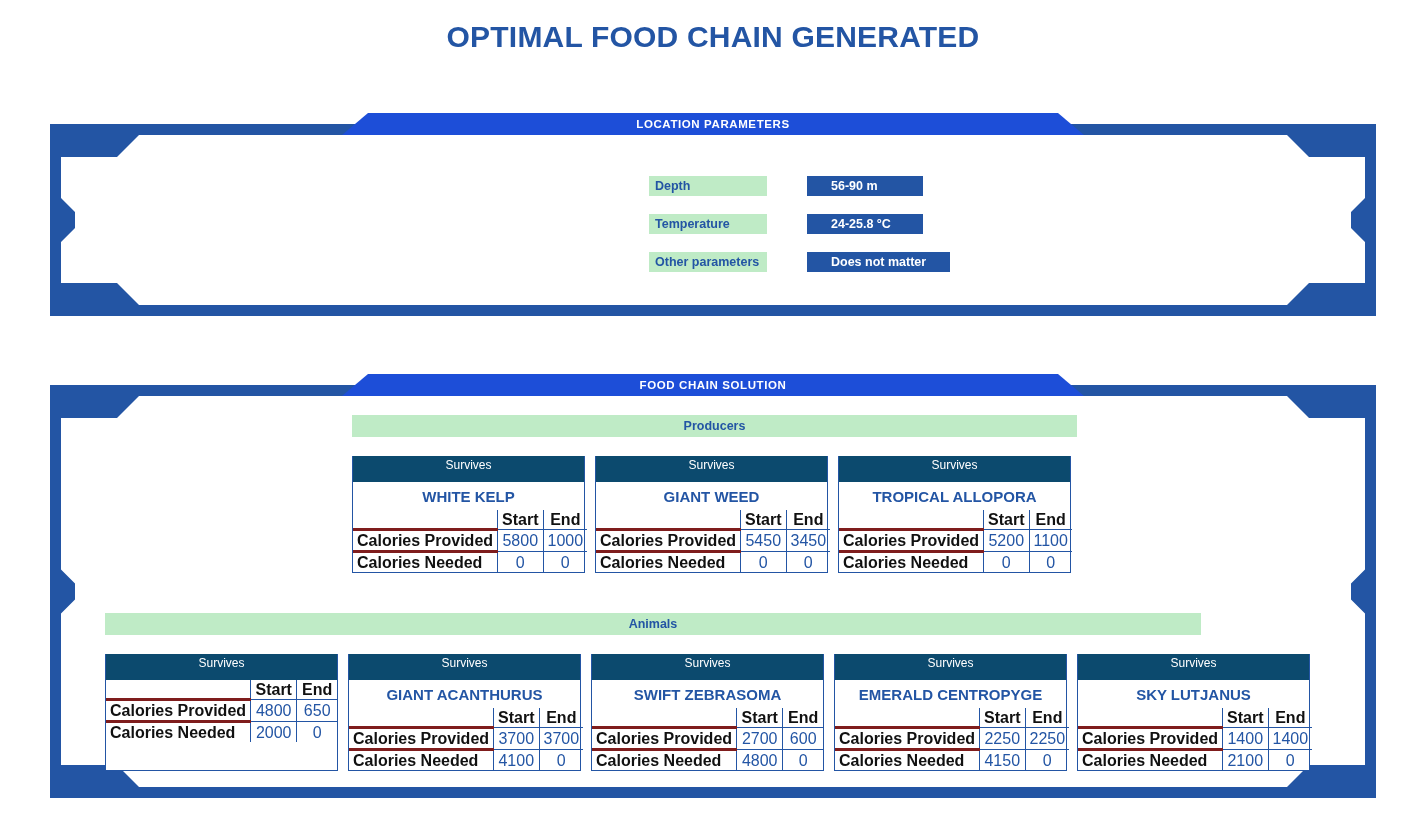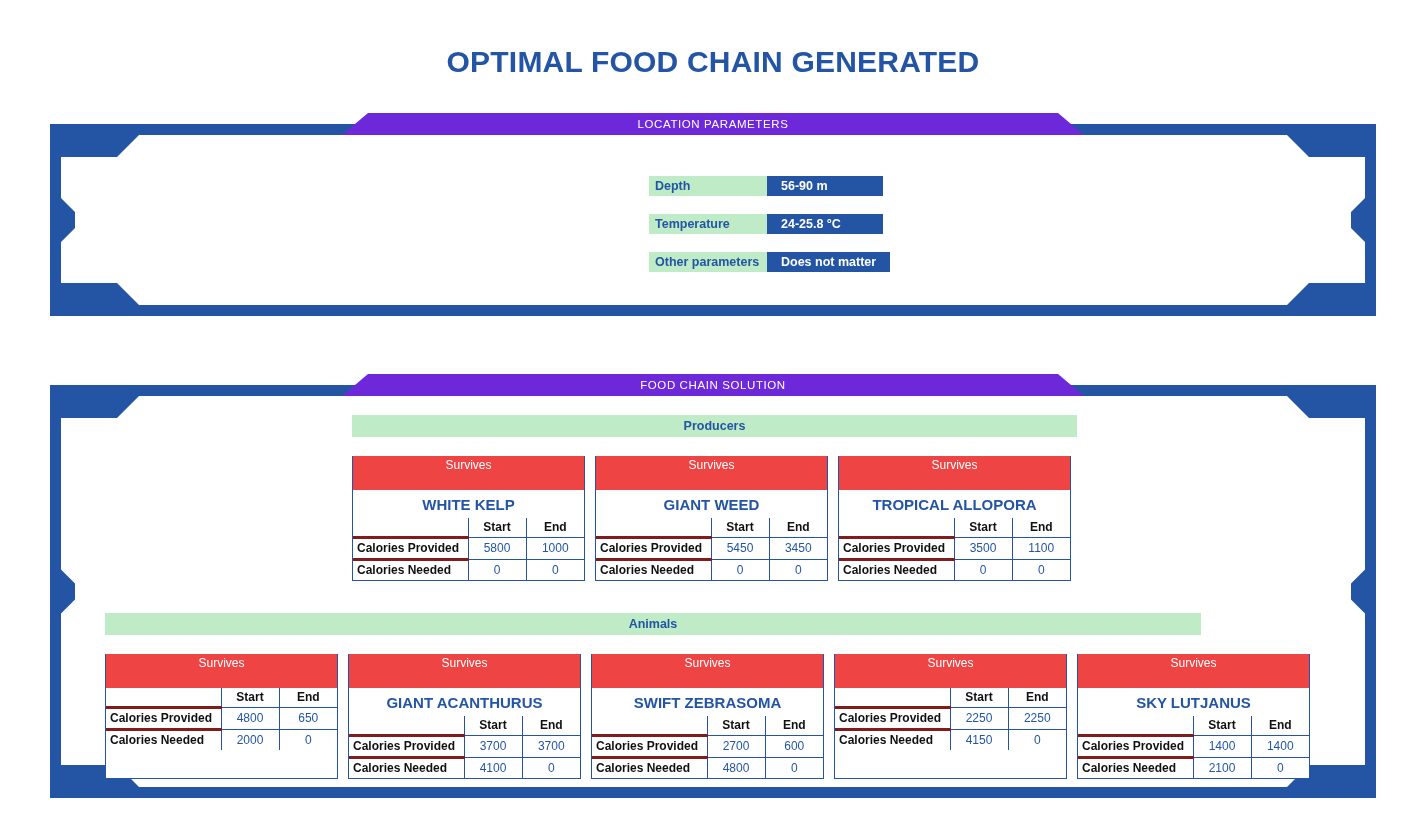--- a/index.html
+++ b/index.html
@@ -13,44 +13,44 @@
     position: relative;
   }
 
   
   .page-title {
     text-align: center;
     font-size: 30px;
     font-weight: bold;
     color: #2355A4;
     letter-spacing: 0.2px;
-    padding-top: 45px;
+    padding-top: 20px;
     line-height: 1.1;
   }
 
   
   .panel {
     position: absolute;
     left: 50px;
     width: 1326px;
   }
   #panel-location { top: 113px; height: 203px; }
   #panel-solution { top: 374px; height: 424px; }
 
   .panel-banner {
     position: absolute;
     top: 0;
     left: 292px;
     width: 742px;
     height: 22px;
-    background: #6d28d9;
+    background: #1d4ed8;
     clip-path: polygon(26px 0, 716px 0, 742px 22px, 0 22px);
     color: #ffffff;
     font-size: 11.5px;
-    font-weight: normal;
+    font-weight: bold;
     letter-spacing: 0.6px;
     text-align: center;
     line-height: 22px;
     z-index: 3;
   }
 
   
   .panel-frame {
     position: absolute;
     top: 11px;
@@ -119,25 +119,26 @@
     display: flex;
     align-items: center;
     min-width: 118px;
     white-space: nowrap;
   }
   .param-value {
     background: #2355A4;
     color: #ffffff;
     font-size: 12.5px;
     font-weight: bold;
-    padding: 0 14px;
+    padding: 0 24px;
     display: flex;
     align-items: center;
     min-width: 116px;
     white-space: nowrap;
+    margin-left: 40px;
   }
 
   
   .section-band {
     background: #BFEBC6;
     color: #2355A4;
     font-size: 12.5px;
     font-weight: bold;
     text-align: center;
     line-height: 22px;
@@ -161,40 +162,40 @@
   #row-producers { left: 291px; top: 71px; gap: 10px; }
   #row-animals   { left: 44px;  top: 269px; gap: 10px; }
 
   .card {
     width: 233px;
     background: #ffffff;
     border: 1px solid #2355A4;
     border-top: none;
   }
   .card-status {
-    background: #ef4444;
+    background: #0c4a6e;
     color: #ffffff;
     font-size: 12px;
     text-align: center;
     line-height: 19px;
-    height: 34px;
+    height: 26px;
   }
   .card-name {
     color: #2355A4;
     font-size: 15px;
     font-weight: bold;
     text-align: center;
     padding: 6px 2px 5px;
     white-space: nowrap;
     overflow: hidden;
   }
   .card-table {
     width: 100%;
     border-collapse: collapse;
-    font-size: 12px;
+    font-size: 16px;
   }
   .card-table th,
   .card-table td {
     padding: 1px 4px;
     line-height: 17px;
   }
   .card-table th.col-head {
     color: #111111;
     font-weight: bold;
     text-align: center;
@@ -303,21 +304,21 @@
           <div class="card-name">TROPICAL ALLOPORA</div>
           <table class="card-table">
             <tbody>
               <tr class="head-row">
                 <th class="corner"></th>
                 <th class="col-head">Start</th>
                 <th class="col-head">End</th>
               </tr>
               <tr class="data-row">
                 <td class="row-head">Calories Provided</td>
-                <td class="val">3500</td>
+                <td class="val">5200</td>
                 <td class="val">1100</td>
               </tr>
               <tr class="data-row">
                 <td class="row-head">Calories Needed</td>
                 <td class="val">0</td>
                 <td class="val">0</td>
               </tr>
             </tbody>
           </table>
         </div>
@@ -388,20 +389,21 @@
               <tr class="data-row">
                 <td class="row-head">Calories Needed</td>
                 <td class="val">4800</td>
                 <td class="val">0</td>
               </tr>
             </tbody>
           </table>
         </div>
         <div class="card">
           <div class="card-status">Survives</div>
+          <div class="card-name">EMERALD CENTROPYGE</div>
           <table class="card-table">
             <tbody>
               <tr class="head-row">
                 <th class="corner"></th>
                 <th class="col-head">Start</th>
                 <th class="col-head">End</th>
               </tr>
               <tr class="data-row">
                 <td class="row-head">Calories Provided</td>
                 <td class="val">2250</td>

